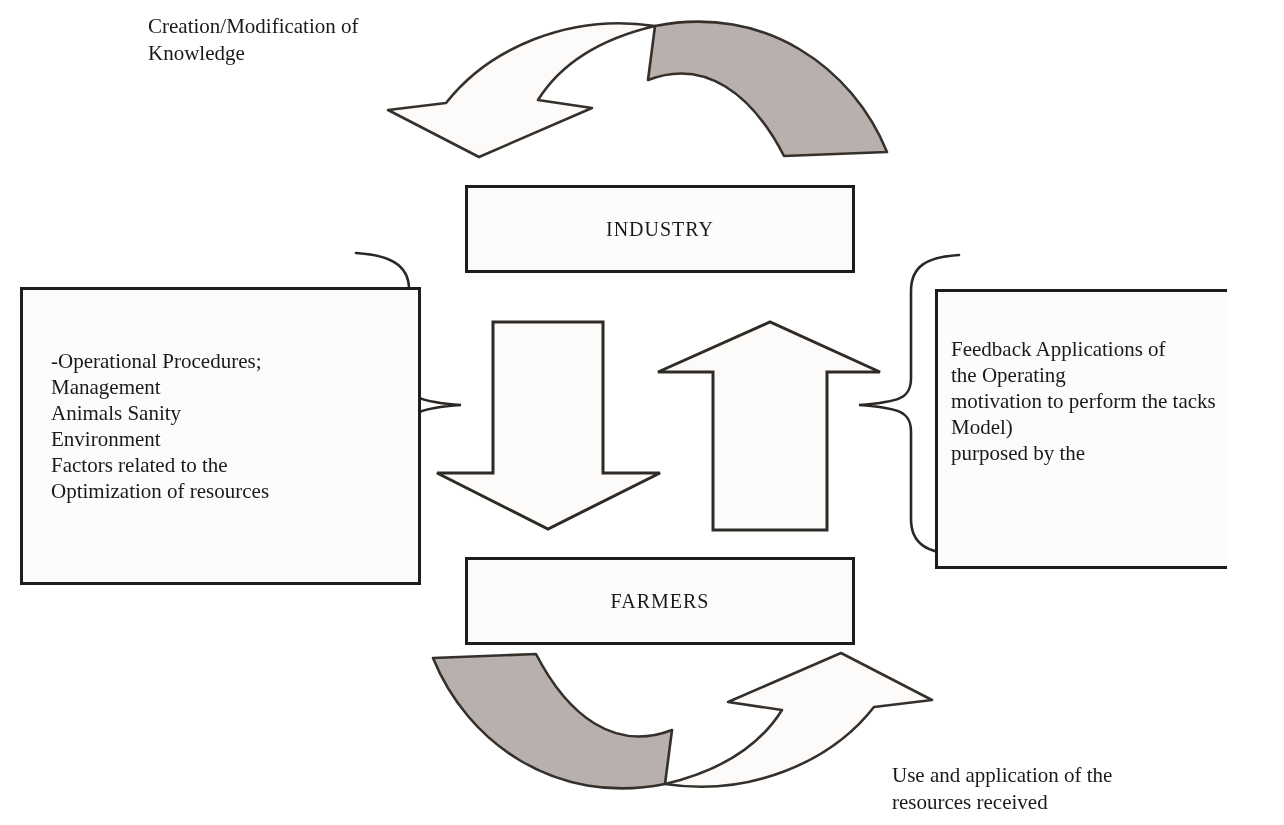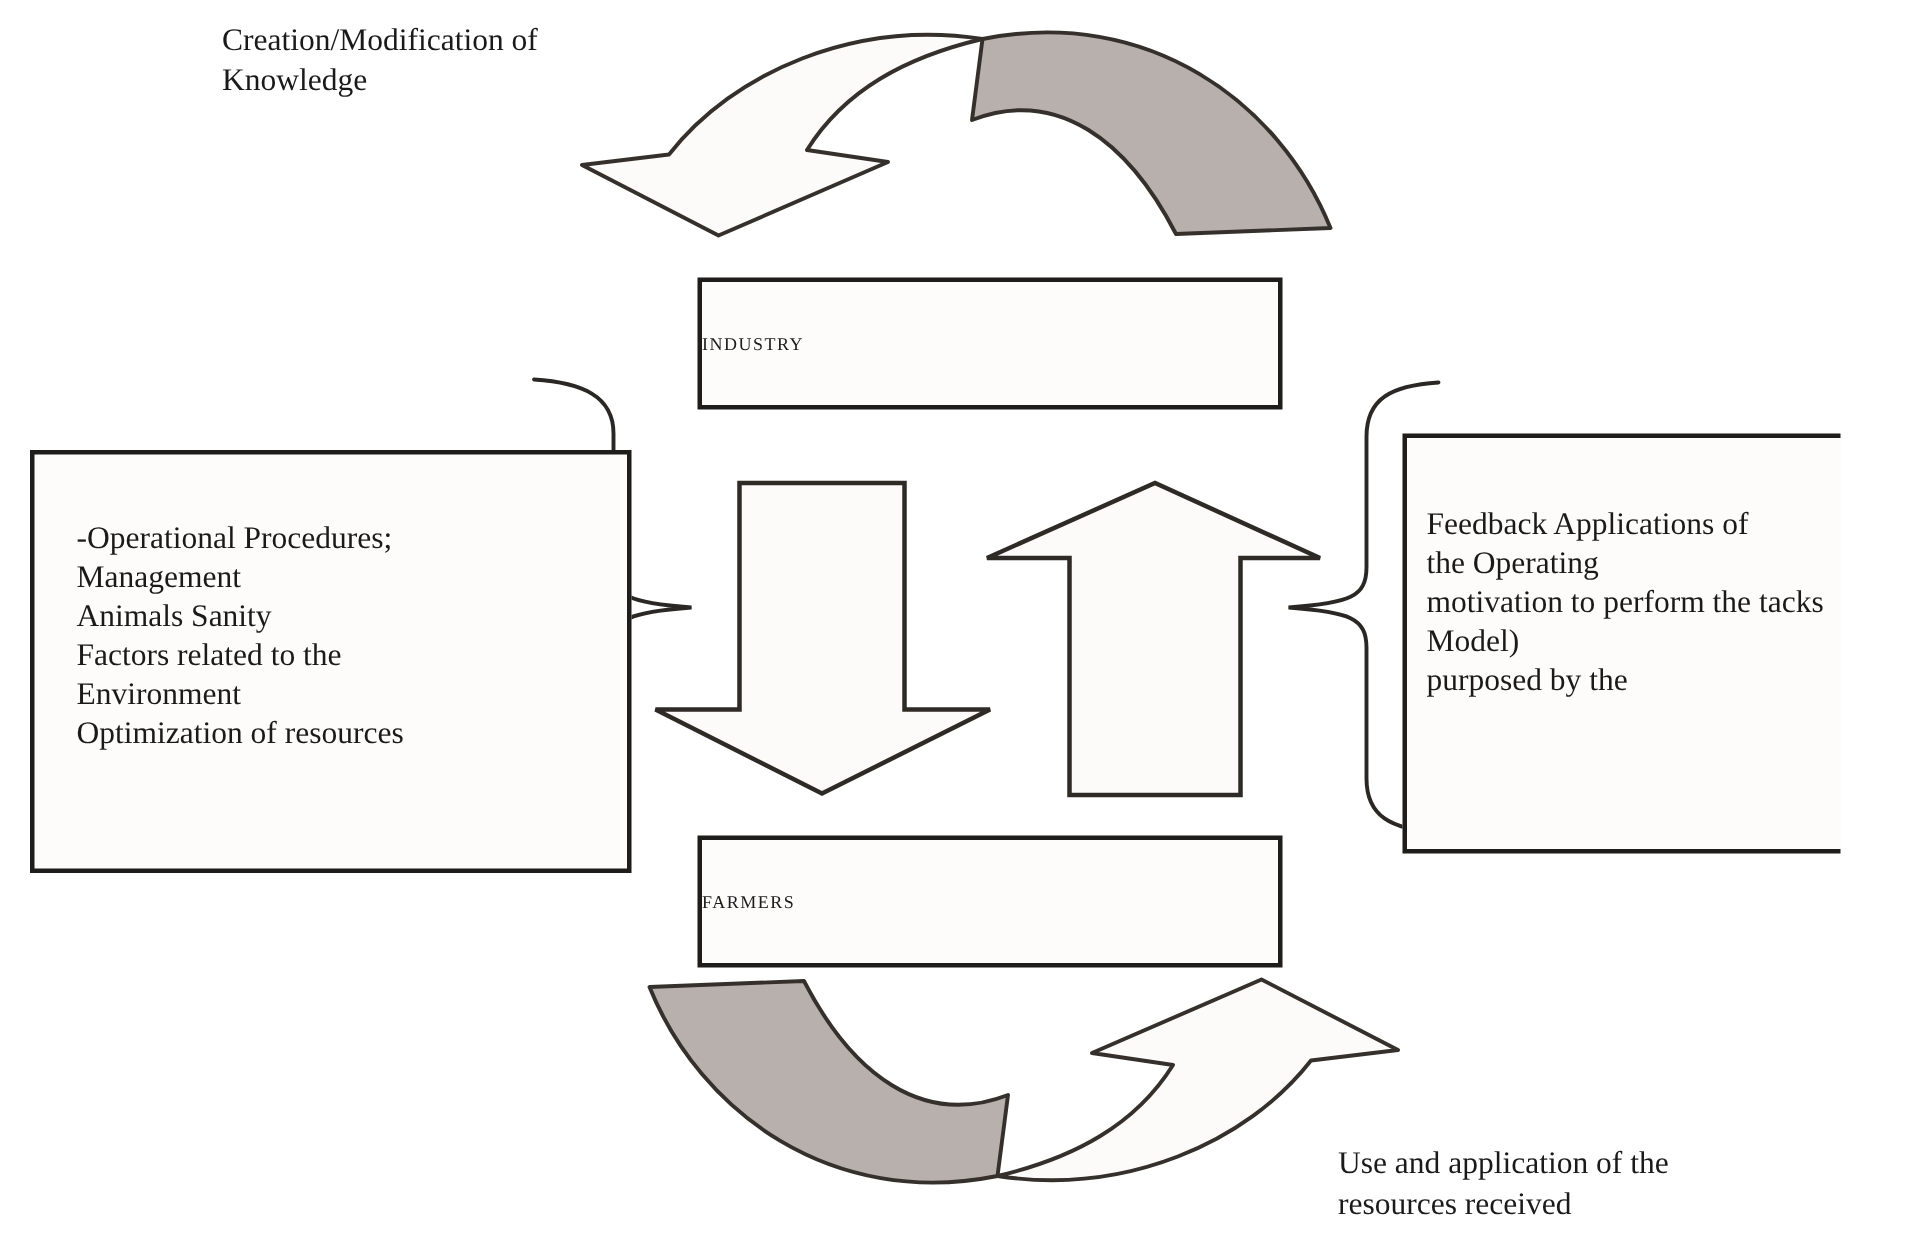--- a/index.html
+++ b/index.html
@@ -16,33 +16,33 @@
     position:absolute;
     font-size:21px;
     line-height:27px;
     white-space:nowrap;
   }
   .entity-box{
     position:absolute;
     left:465px;width:384px;height:82px;
     background:#fdfcfb;
     border:3px solid #1f1d1b;
-    display:flex;align-items:center;justify-content:flex-start;
-    font-size:12px;letter-spacing:1px;
+    display:flex;align-items:center;justify-content:center;
+    font-size:20px;letter-spacing:1px;
   }
   #industry-box{top:185px;}
   #farmers-box{top:557px;font-family:Liberation Serif, serif;}
   .text-box{
     position:absolute;
     background:#fdfcfb;
     border:3px solid #1f1d1b;
     font-size:21px;
     line-height:26px;
   }
-  #left-box{left:20px;top:287px;width:359px;height:234px;padding:42px 8px 0 28px;margin-top:13px;}
+  #left-box{left:20px;top:287px;width:359px;height:234px;padding:58px 8px 0 28px;}
   #right-box{left:935px;top:289px;width:324px;height:230px;padding:44px 0 0 13px;}
   .text-box div{white-space:nowrap;}
 </style>
 </head>
 <body>
 
 <div id="stage">
 
   <svg id="shapes" viewBox="0 0 1284 825" xmlns="http://www.w3.org/2000/svg">
 
@@ -75,22 +75,22 @@
   </div>
 
   <div class="entity-box" id="farmers-box">
     <span>FARMERS</span>
   </div>
 
   <div class="text-box" id="left-box">
     <div>-Operational Procedures;</div>
     <div>Management</div>
     <div>Animals Sanity</div>
+    <div>Environment</div>
     <div>Factors related to the</div>
-    <div>Environment</div>
     <div>Optimization of resources</div>
   </div>
 
   <div class="text-box" id="right-box">
     <div>Feedback Applications of</div>
     <div>the Operating</div>
     <div>motivation to perform the tacks</div>
     <div>Model)</div>
     <div>purposed by the</div>
   </div>

